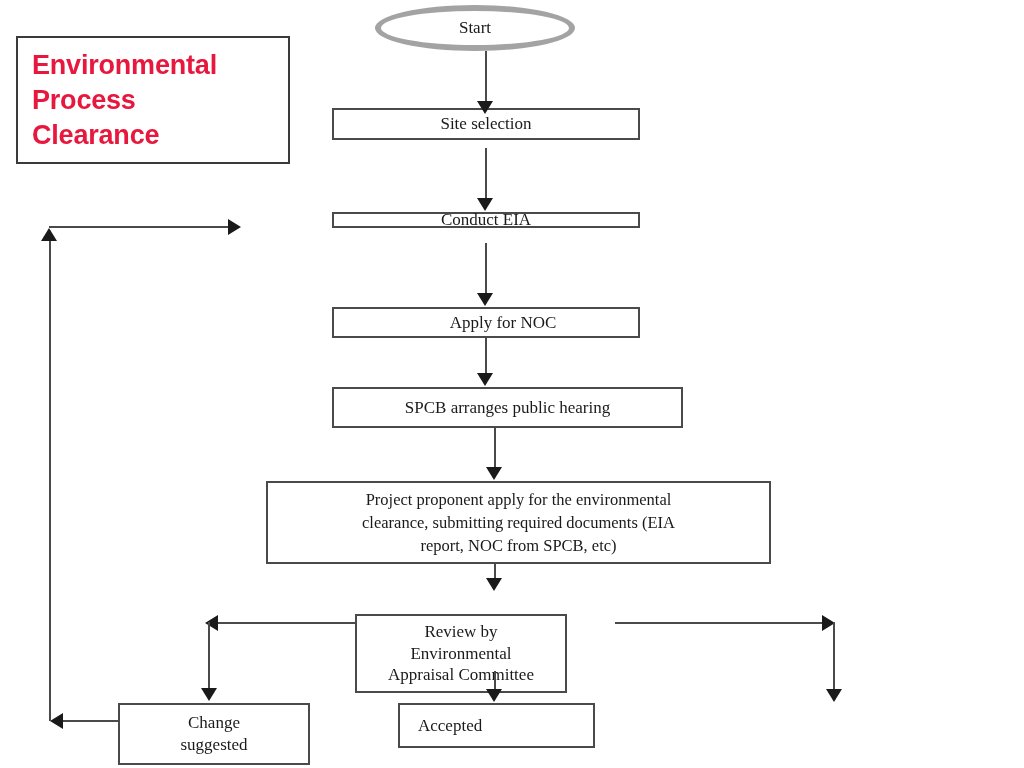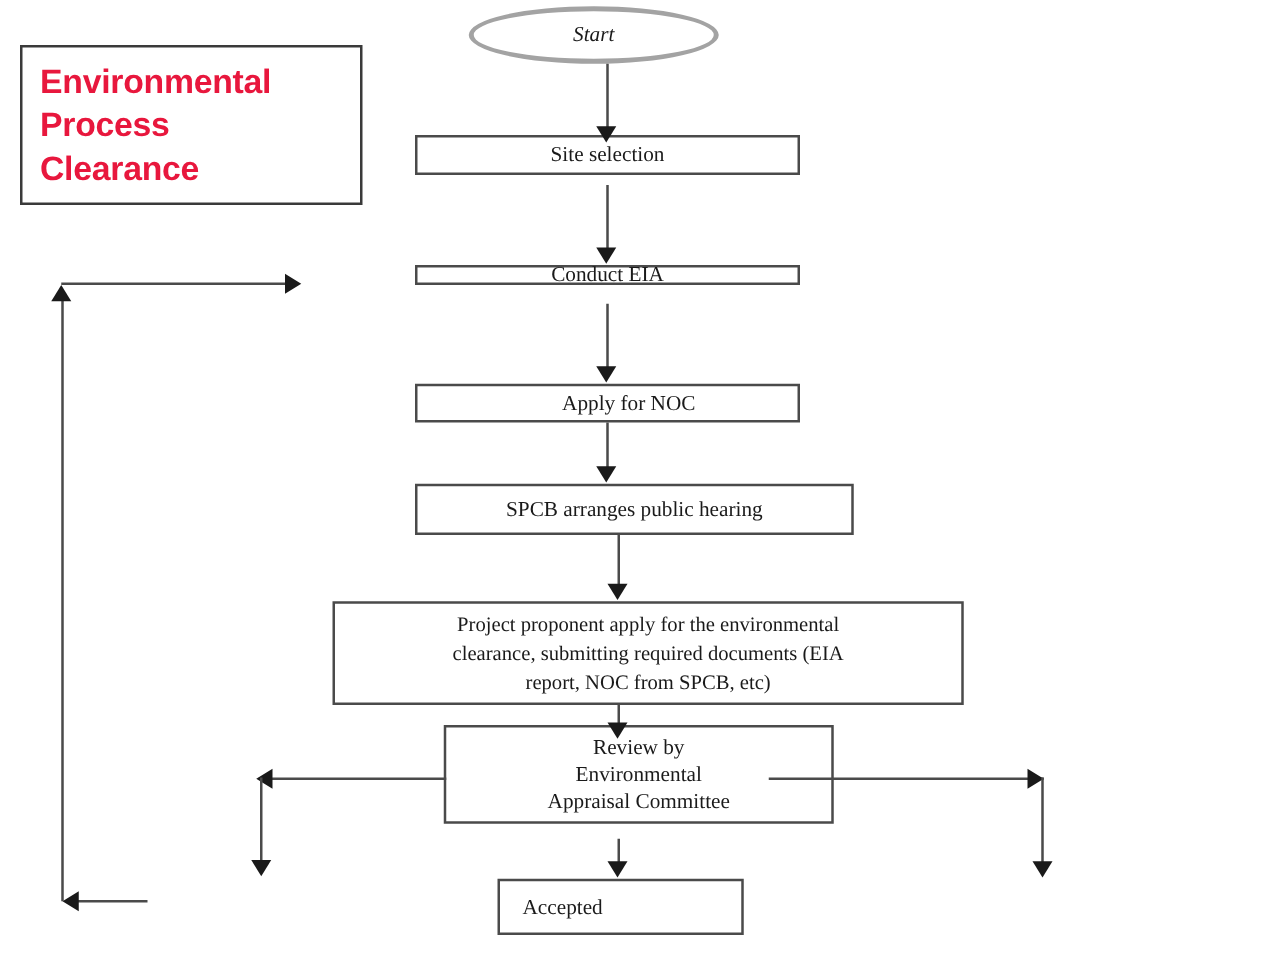--- a/index.html
+++ b/index.html
@@ -48,22 +48,21 @@
     font-size: 17px;
     line-height: 1.28;
     display: flex;
     align-items: center;
     justify-content: center;
     text-align: center;
     padding: 2px 6px;
   }
   .node.terminator {
     border-radius: 50%;
-    border: 4px solid #a3a3a3;
-    font-style: italic;
+    border: 6px solid #a3a3a3;
   }
   .node.align-left {
     justify-content: flex-start;
     text-align: left;
     padding-left: 18px;
   }
   .node .node-label {
     display: block;
     width: 100%;
   }
@@ -141,28 +140,34 @@
   </div>
 
   <div class="node paragraph" style="left:266px; top:481px; width:505px; height:83px;align-items:center;">
     <span class="node-label">
       <span>Project proponent apply for the environmental</span><br>
       <span>clearance, submitting required documents (EIA</span><br>
       <span>report, NOC from SPCB, etc)</span>
     </span>
   </div>
 
-  <div class="node" style="left:355px; top:580px; width:312px; height:79px;">
+  <div class="node" style="left:355px; top:614px; width:212px; height:79px;">
     <span class="node-label">
       <span>Review by</span><br>
       <span>Environmental</span><br>
       <span>Appraisal Committee</span>
     </span>
   </div>
 
+  <div class="node" style="left:118px; top:703px; width:192px; height:62px;">
+    <span class="node-label">
+      <span>Change</span><br>
+      <span>suggested</span>
+    </span>
+  </div>
 
   <div class="node align-left" style="left:398px; top:703px; width:197px; height:45px;">
     <span>Accepted</span>
   </div>
 
 
   <div class="conn-v" style="left:485px; top:51px; height:52px;"></div>
   <div class="arrow down" style="left:477px; top:101px;"></div>
 
   <div class="conn-v" style="left:485px; top:148px; height:51px;"></div>

